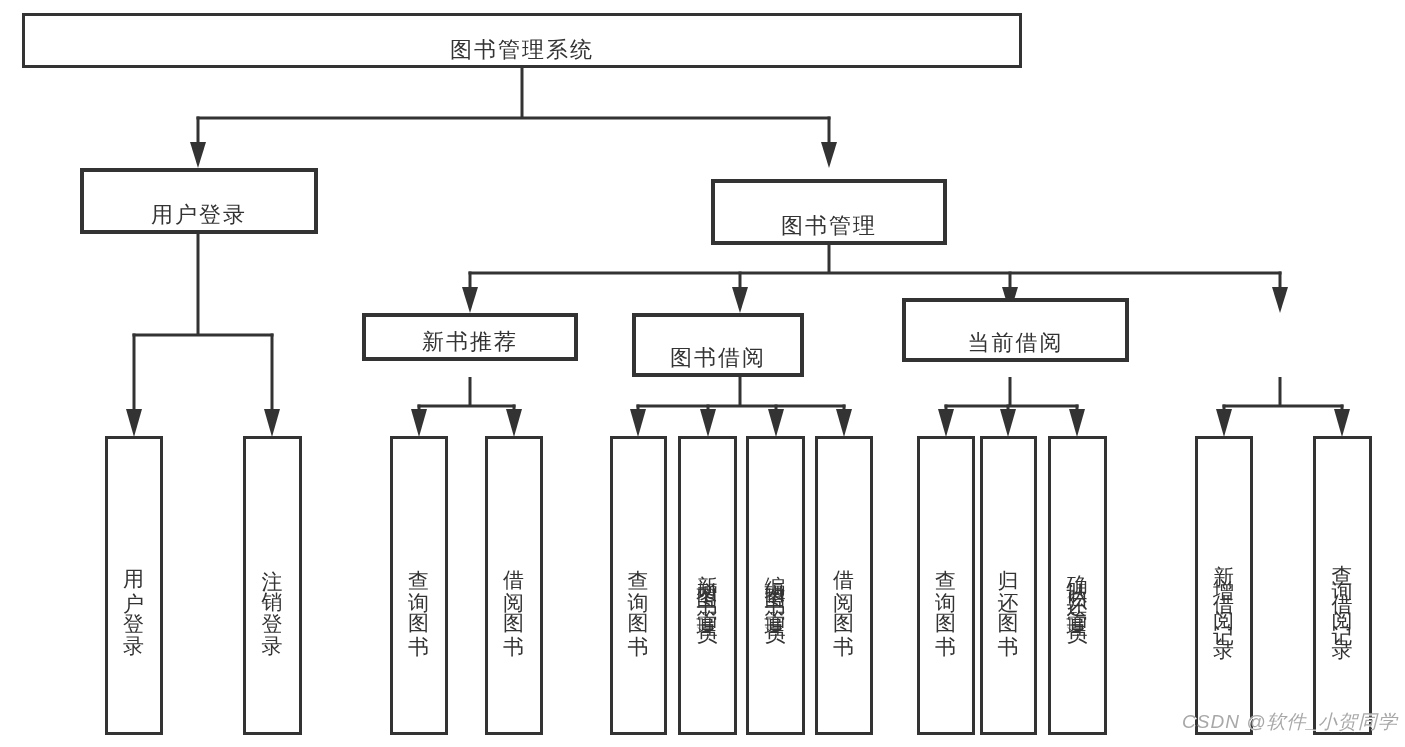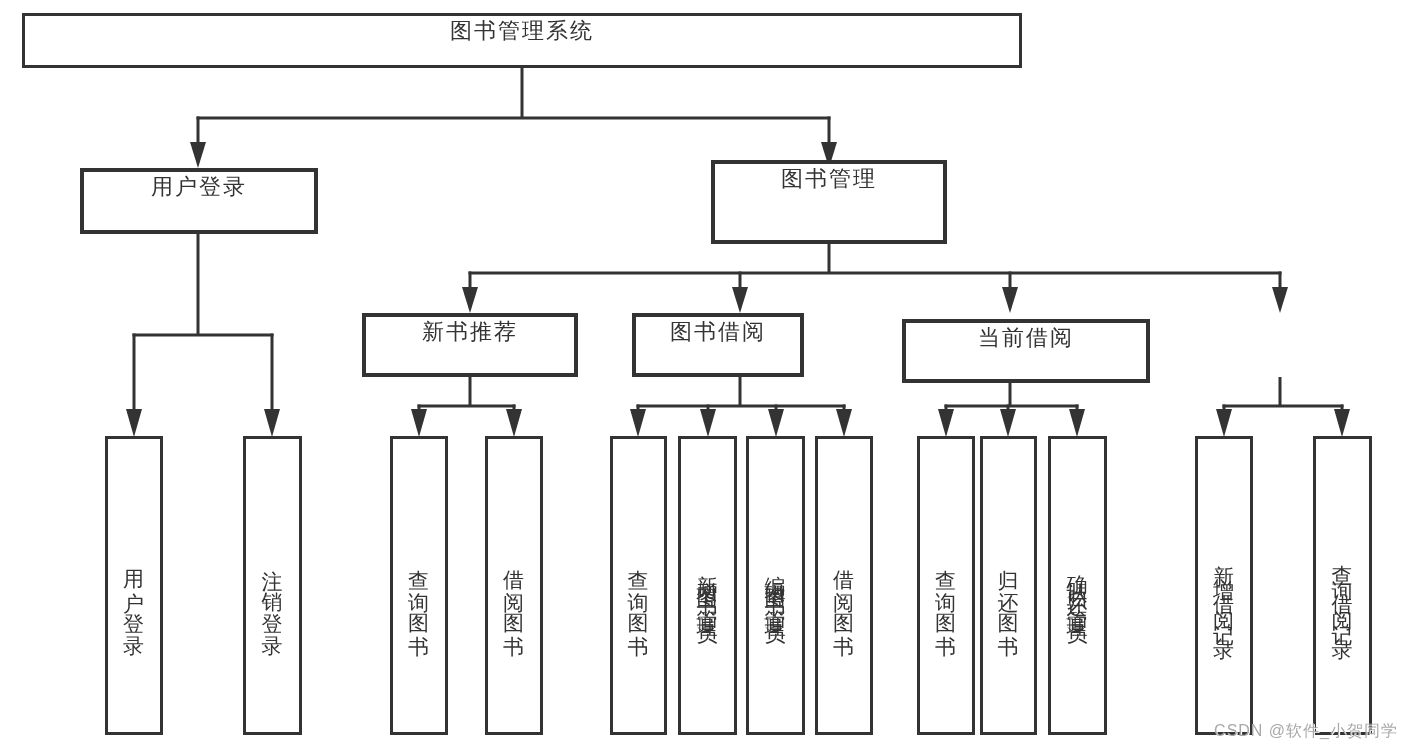--- a/index.html
+++ b/index.html
@@ -7,41 +7,42 @@
     position:relative; width:1405px; height:747px;
     background:var(--background,#fff);
     font-family:"Liberation Sans", sans-serif;
     color:var(--text,#333);
     overflow:hidden;
   }
   #connectors { position:absolute; left:0; top:0; }
   .hnode {
     position:absolute; box-sizing:border-box;
     background:#fff; border:4px solid var(--box_border,#333);
-    display:flex; align-items:flex-start; justify-content:center;
+    display:flex; align-items:flex-end; justify-content:center;
     font-size:22px; letter-spacing:2px; white-space:nowrap;font-family:Liberation Serif, serif;
   }
   .hnode.root { border-width:3px; }
   .vnode {
     position:absolute; box-sizing:border-box;
     background:#fff; border:3px solid var(--box_border,#333);
     display:flex; align-items:center; justify-content:center;
   }
   .vnode span {
     writing-mode:vertical-rl; text-orientation:mixed;
     font-size:21px; line-height:1; white-space:nowrap;
   }
   .vnode.len4 span { letter-spacing:22px; margin-bottom:-22px; }
   .vnode.len6 span { letter-spacing:15px; margin-bottom:-15px; }
   .vnode.long span { letter-spacing:7px;  margin-bottom:-7px;  }
   #watermark {
-    position:absolute; right:7px; bottom:5px;
-    font-size:16px; letter-spacing:1px;
+    position:absolute; right:7px; bottom:12px;
+    font-size:19px; letter-spacing:1px;
     color:var(--watermark,#a8a8a8);
     text-shadow:1px 1px 0 #ffffff;
+    font-style:italic;
   }
 </style>
 </head>
 <body>
 
 <div id="canvas">
 
   <svg id="connectors" width="1405" height="747" viewBox="0 0 1405 747">
     <g style="stroke:var(--line,#333)" stroke-width="3" fill="none">
 
@@ -115,31 +116,31 @@
     </g>
   </svg>
 
   <div class="hnode root" style="left:22px;top:13px;width:1000px;height:55px">
     <span>图书管理系统</span>
   </div>
 
   <div class="hnode" style="left:80px;top:168px;width:238px;height:66px">
     <span>用户登录</span>
   </div>
-  <div class="hnode" style="left:711px;top:160px;width:236px;height:84px">
+  <div class="hnode" style="left:711px;top:179px;width:236px;height:66px">
     <span>图书管理</span>
   </div>
 
-  <div class="hnode" style="left:362px;top:313px;width:216px;height:64px">
+  <div class="hnode" style="left:362px;top:313px;width:216px;height:48px">
     <span>新书推荐</span>
   </div>
   <div class="hnode" style="left:632px;top:313px;width:172px;height:64px">
     <span>图书借阅</span>
   </div>
-  <div class="hnode" style="left:902px;top:319px;width:248px;height:64px">
+  <div class="hnode" style="left:902px;top:298px;width:227px;height:64px">
     <span>当前借阅</span>
   </div>
 
   <div class="vnode len4" style="left:105px;top:436px;width:58px;height:299px">
     <span>用户登录</span>
   </div>
   <div class="vnode len4" style="left:243px;top:436px;width:59px;height:299px">
     <span>注销登录</span>
   </div>
   <div class="vnode len4" style="left:390px;top:436px;width:58px;height:299px">

